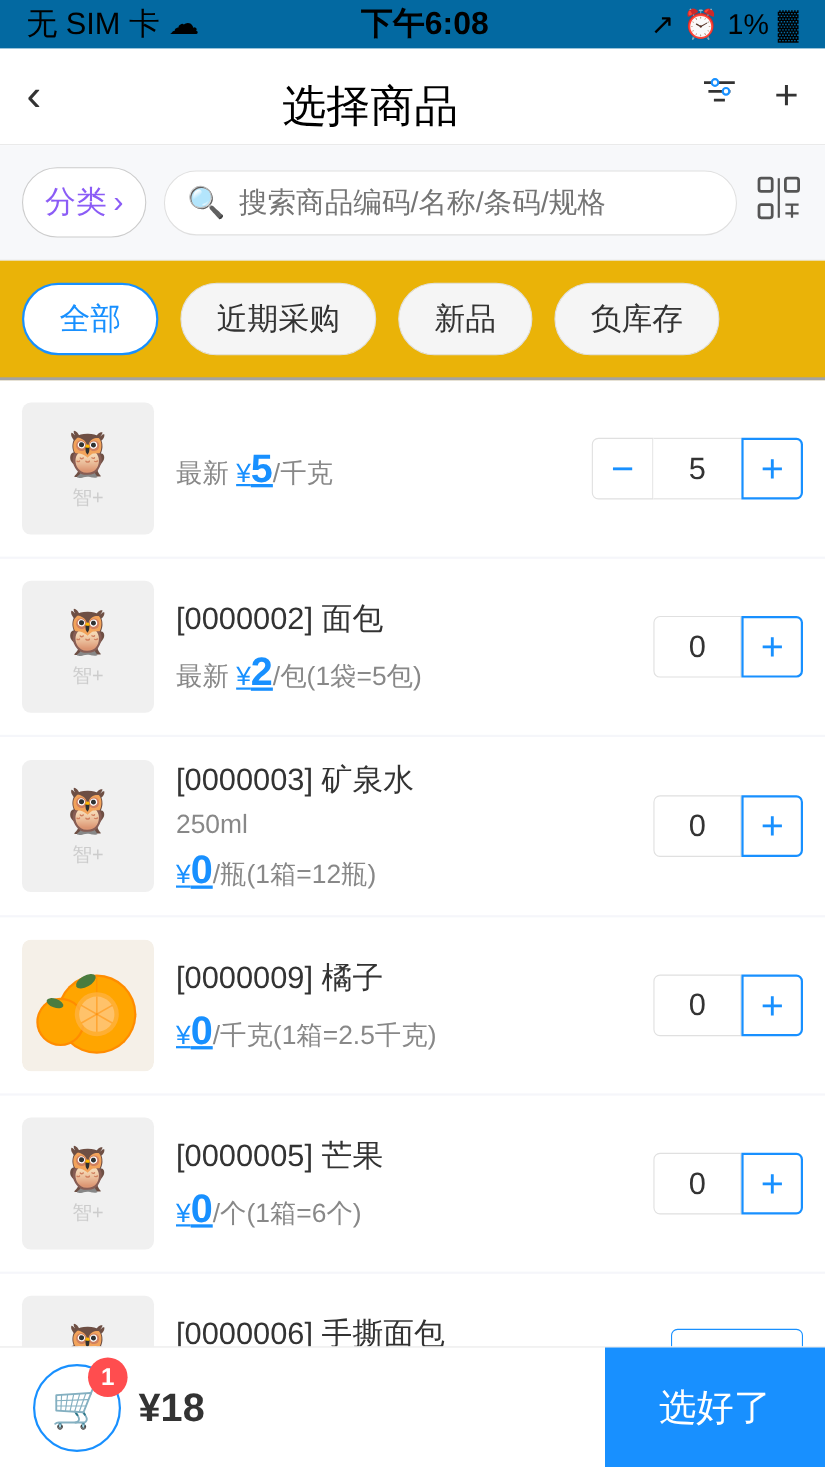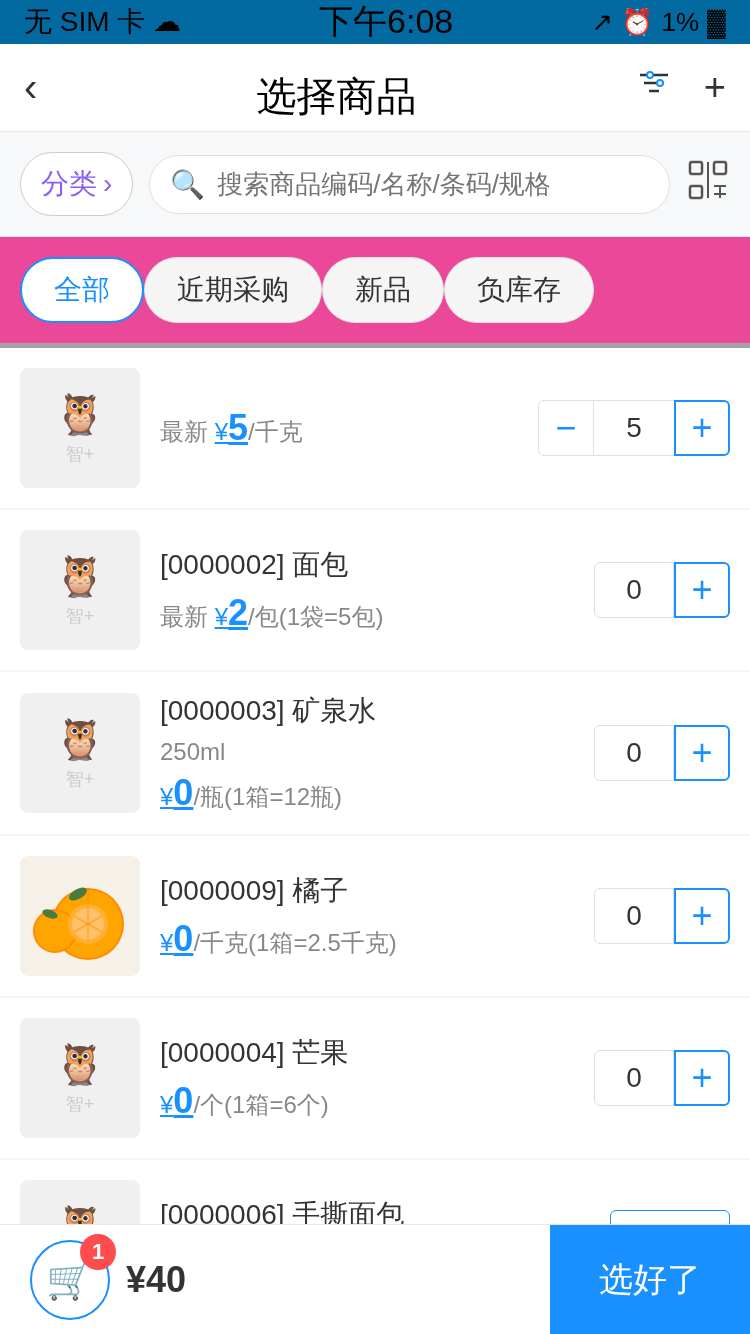--- a/index.html
+++ b/index.html
@@ -15,21 +15,21 @@
     
     .status-bar {
       display: flex;
       align-items: center;
       justify-content: space-between;
       padding: 0 24px;
       height: 44px;
       background: #0369a1;
     }
     .status-left { font-size: 28px; font-weight: 500; color: #000; }
-    .status-center { font-size: 34px; font-weight: 400; color: #000; }
+    .status-center { font-size: 29px; font-weight: 700; color: #000; }
     .status-right { display: flex; align-items: center; gap: 8px; font-size: 26px; color: #000; }
 
     
     .nav-bar {
       display: flex;
       align-items: center;
       justify-content: space-between;
       padding: 0 24px;
       height: 88px;
       border-bottom: 1px solid #e8e8e8;
@@ -78,23 +78,23 @@
       width: 100%;
       background: transparent;
     }
     .search-icon { color: #999; font-size: 28px; }
     .scan-icon { font-size: 36px; color: #555; cursor: pointer; }
 
     
     .filter-tabs {
       display: flex;
       padding: 20px 20px;
-      gap: 0;
-      background: #ec4899;
-      border-bottom: 5px solid #a3a3a3;
+      gap: 20px;
+      background: #eab308;
+      border-bottom: 3px solid #a3a3a3;
     }
     .filter-tab {
       padding: 12px 32px;
       border-radius: 40px;
       font-size: 28px;
       cursor: pointer;
       border: 1px solid transparent;
     }
     .filter-tab.active {
       border: 2px solid #1890ff;
@@ -421,21 +421,21 @@
   </div>
 
   <div class="product-item">
     <div class="product-img">
       <div class="product-img-placeholder">
         <span class="owl-icon">🦉</span>
         <span class="owl-text">智+</span>
       </div>
     </div>
     <div class="product-info">
-      <div class="product-name">[0000004] 芒果</div>
+      <div class="product-name">[0000005] 芒果</div>
       <div class="product-price">
         <span class="price-currency">¥</span><span class="price-value">0</span><span class="price-unit">/个(1箱=6个)</span>
       </div>
     </div>
     <div class="product-qty">
       <input class="qty-input" type="text" value="0" style="border-radius: 6px 0px 0px 6px; border: 1px solid rgb(224, 224, 224);">
       <button class="qty-btn plus">+</button>
     </div>
   </div>
 
@@ -463,16 +463,16 @@
   </div>
 
 </div>
 
 <div class="bottom-bar">
   <div class="cart-section">
     <div class="cart-icon-wrap">
       <span class="cart-badge">1</span>
       <span class="cart-icon">🛒</span>
     </div>
-    <span class="cart-total">¥40</span>
+    <span class="cart-total">¥18</span>
   </div>
   <button class="confirm-btn">选好了</button>
 </div>
 
 </body></html>

